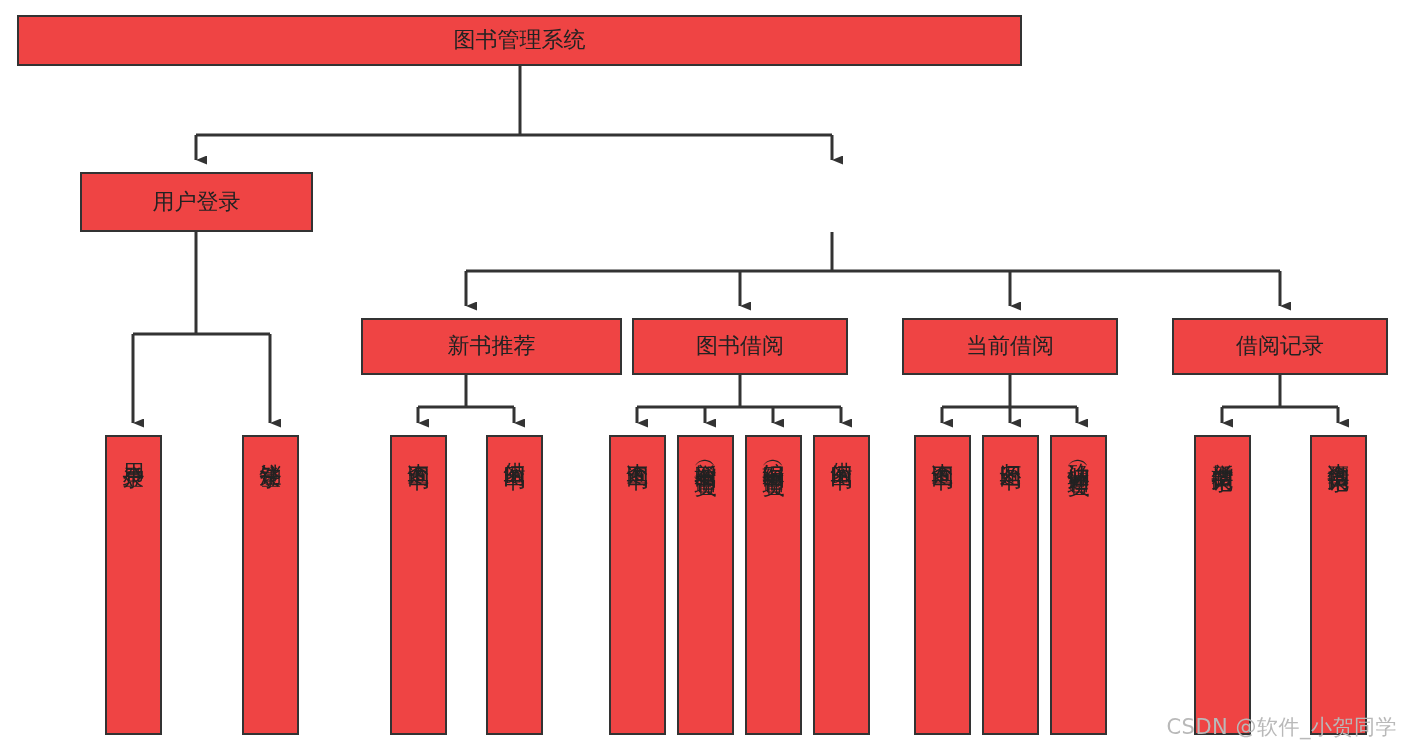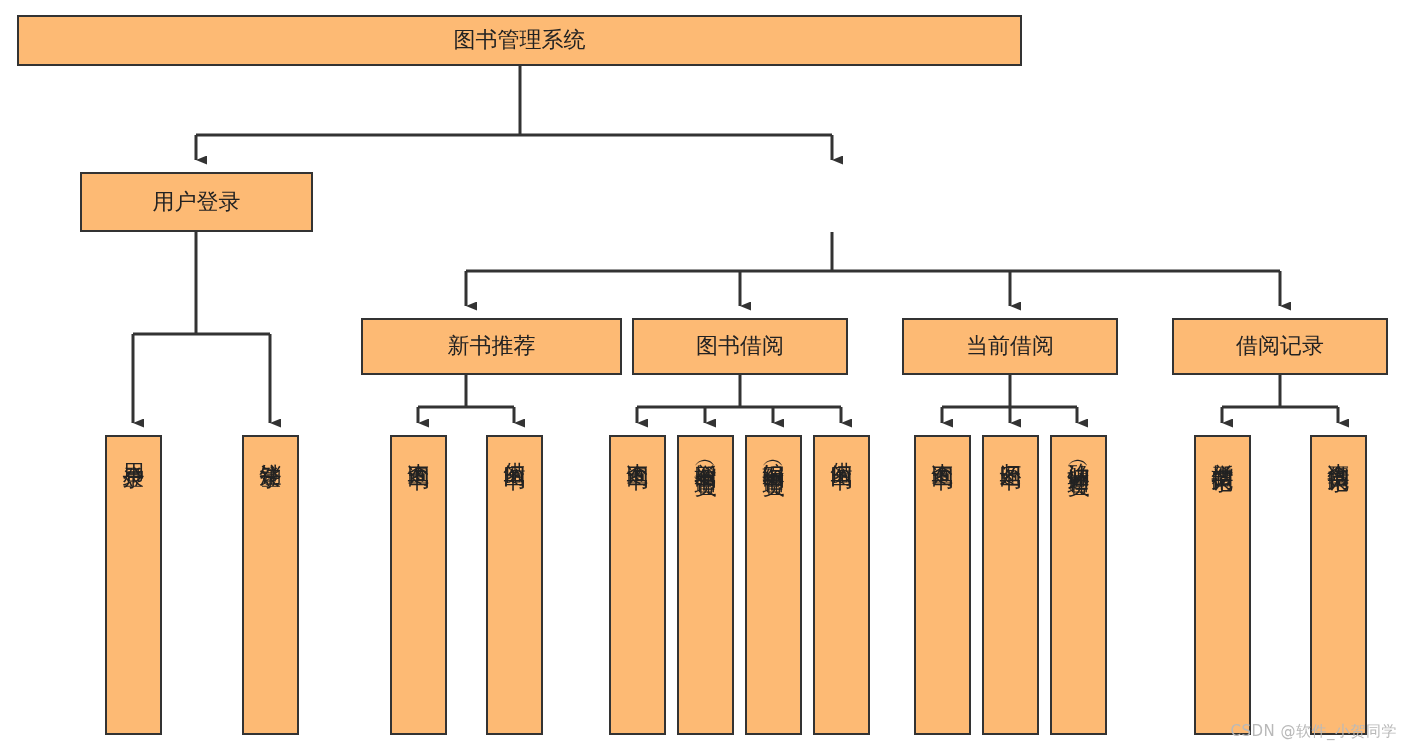--- a/index.html
+++ b/index.html
@@ -19,21 +19,21 @@
   }
   svg#wires {
     position: absolute;
     left: 0; top: 0;
     width: 1405px;
     height: 747px;
     pointer-events: none;
   }
   .node {
     position: absolute;
-    background: #fdba74;
+    background: #ef4444;
     border: 2px solid #333333;
     display: flex;
     align-items: center;
     justify-content: center;
     color: #222222;
     line-height: 1.12;
   }
   .node .label {
     display: block;
     text-align: center;
@@ -53,21 +53,21 @@
     text-orientation: upright;
     font-size: 22px;
     letter-spacing: 2px;
     line-height: 1.0;
     white-space: nowrap;
   }
   #watermark {
     position: absolute;
     right: 8px;
     bottom: 6px;
-    font-size: 15px;
+    font-size: 21px;
     color: #b9b9b9;
     letter-spacing: 0.5px;
     user-select: none;
   }
 </style>
 </head>
 <body>
 
 <div id="canvas">
 

